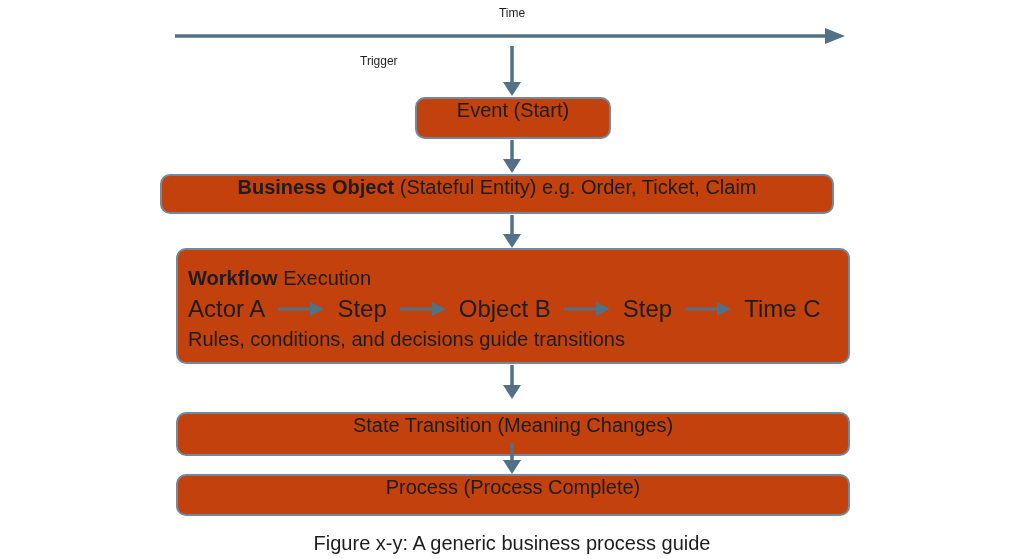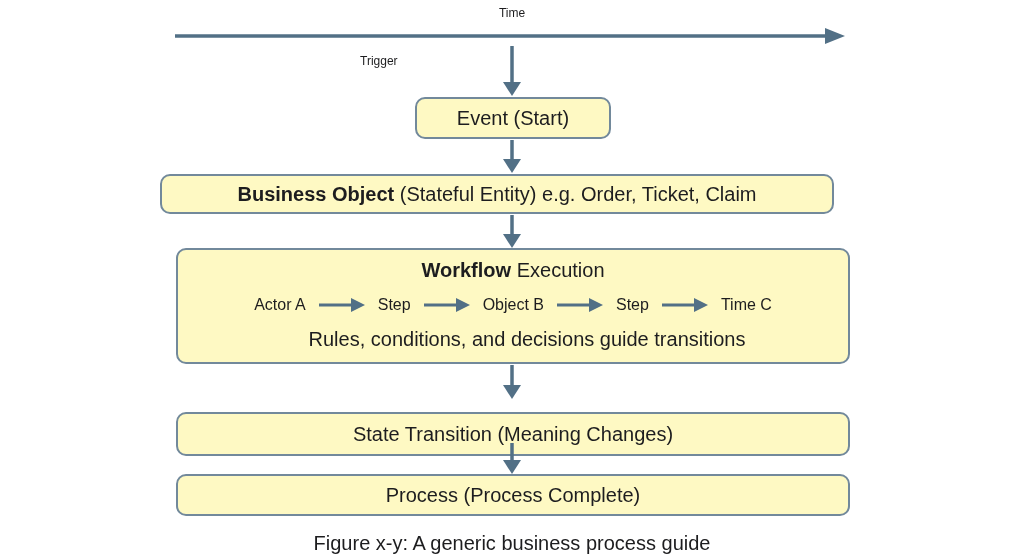--- a/index.html
+++ b/index.html
@@ -7,37 +7,37 @@
     width:1024px;height:559px;position:relative;background:#ffffff;
     font-family:"Liberation Sans","DejaVu Sans",sans-serif;
     color:var(--text,#1d1d1f);overflow:hidden;
   }
   .abs{position:absolute;}
   .label{font-size:12px;line-height:1.2;color:var(--text,#1d1d1f);}
   .node{
     position:absolute;
     border:2.5px solid var(--border,#72899b);
     border-radius:10px;
-    background:#fef9c3;
-    display:flex;align-items:center;justify-content:center;
+    background:#c2410c;
+    display:flex;align-items:flex-start;justify-content:center;
     box-sizing:border-box;
     font-size:20px;
   }
   .node .bold{font-weight:bold;}
   svg.arrow{display:block;}
   svg.arrow line{stroke:var(--arrow,#527086);stroke-width:3.5;}
   svg.arrow polygon{fill:var(--arrow,#527086);}
   svg.arrow.thin line{stroke-width:3;}
   #workflow-box{
     flex-direction:column;justify-content:space-between;
-    padding:9px 10px 11px 10px;
+    padding:17px 10px 11px 10px;
   }
   .actor-row{
     display:flex;align-items:center;justify-content:center;gap:13px;
-    font-size:16px;
+    font-size:24px;
   }
   .caption{
     position:absolute;left:0;width:1024px;top:532px;
     text-align:center;font-size:20px;
   }
   .tright{}
   .tcenter{text-align:center;}
 </style>
 </head>
 <body>
@@ -94,21 +94,21 @@
         <polygon points="32,0 46,7 32,14"></polygon>
     </svg>
     <span>Step</span>
     <svg class="arrow thin" width="46" height="14">
       <line x1="0" y1="7" x2="33" y2="7"></line>
         <polygon points="32,0 46,7 32,14"></polygon>
     </svg>
     <span>Time C</span>
   </div>
 
-  <div class="tcenter" style="font-size:20px;margin-left:28px;">Rules, conditions, and decisions guide transitions</div>
+  <div class="tcenter" style="font-size:20px;">Rules, conditions, and decisions guide transitions</div>
 </div>
 
 <svg class="arrow abs" style="left:502px;top:365px;" width="20" height="34">
   <line x1="10" y1="0" x2="10" y2="22"></line>
     <polygon points="1,20 19,20 10,34"></polygon>
 </svg>
 
 <div class="node" style="left:176px;top:412px;width:674px;height:44px;">
   <span>State Transition (Meaning Changes)</span>
 </div>

